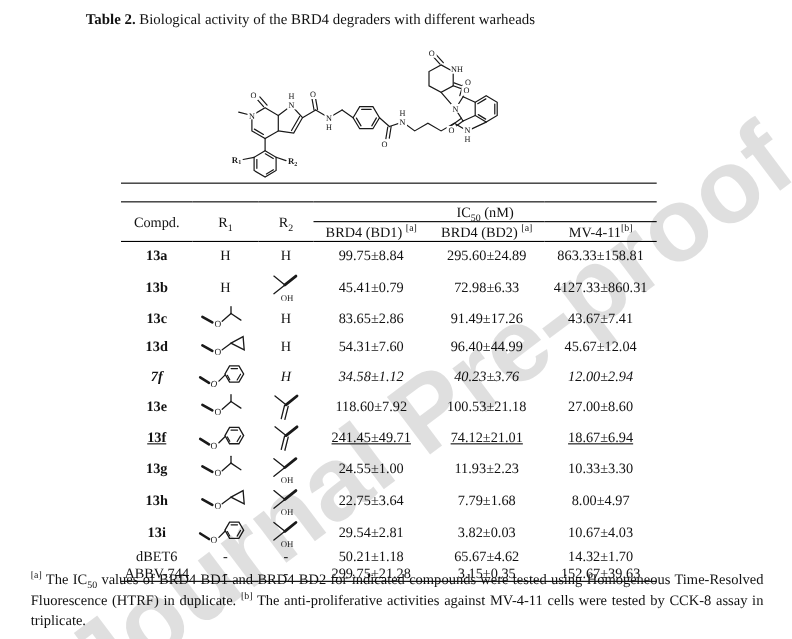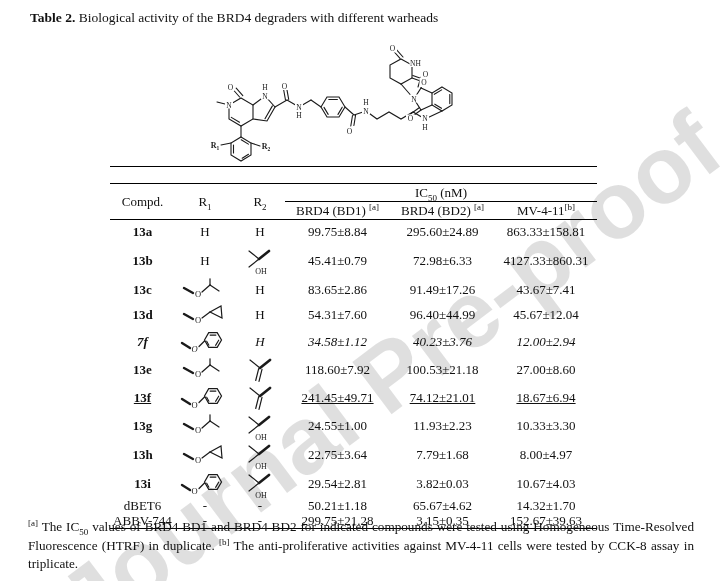--- a/index.html
+++ b/index.html
@@ -4,21 +4,21 @@
 <style>
   html,body{margin:0;padding:0;background:#888;}
   .page{position:relative;width:720px;height:581px;background:#ffffff;overflow:hidden;
         font-family:"Liberation Serif",serif;color:#111;}
   .watermark{position:absolute;left:-70px;top:320px;width:920px;text-align:center;
         font-family:"Liberation Sans",sans-serif;font-size:95px;font-weight:bold;
         color:#000;opacity:0.12;transform:rotate(-37deg);white-space:nowrap;
         pointer-events:none;z-index:1;}
   .content{position:relative;z-index:2;}
   .title{position:absolute;left:30px;top:10px;font-size:13.5px;}
-  .title b{font-weight:bold;}
+  .title b{font-weight:bold;margin-left:48px;}
   .structure{position:absolute;left:208px;top:42px;}
   .tblwrap{position:absolute;left:110px;top:166px;width:487px;border-top:1.5px solid #000;padding-top:16px;}
   table.paper{border-collapse:collapse;table-layout:fixed;width:487px;border-top:1px solid #000;
         border-bottom:1.5px solid #000;font-size:13px;}
   table.paper th{font-weight:normal;}
   th,td{text-align:center;vertical-align:middle;padding:0;line-height:1.05;}
   .hdr2 th{border-bottom:1.2px solid #000;}
   th.span3{border-bottom:0.8px solid #000;}
   th.rspan{border-bottom:1.2px solid #000;}
   td.bold,.bold{font-weight:bold;}

